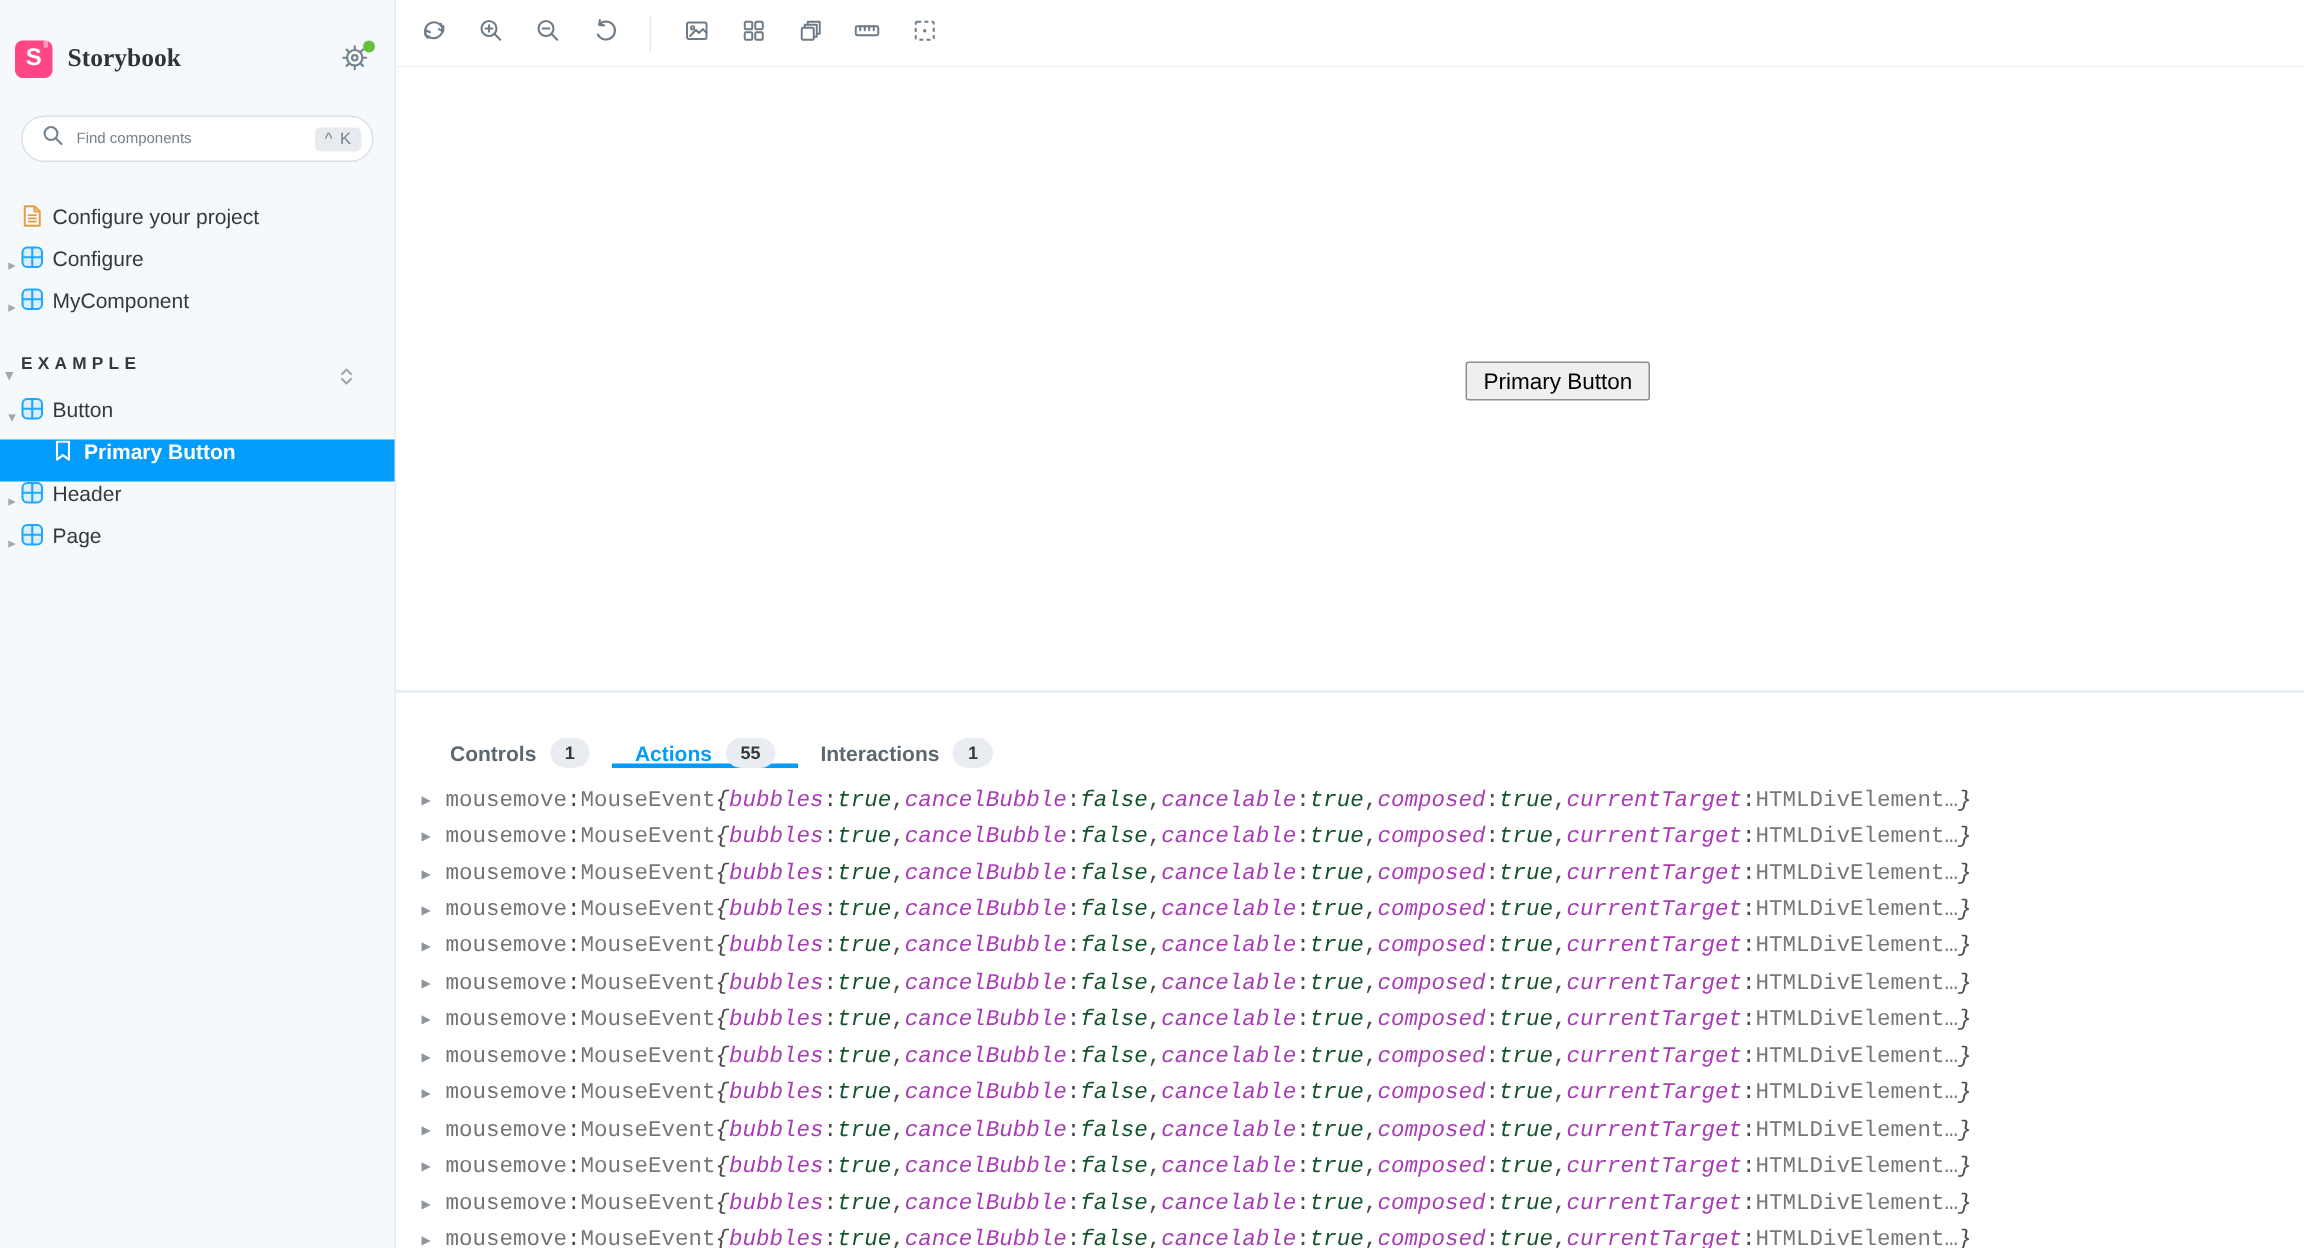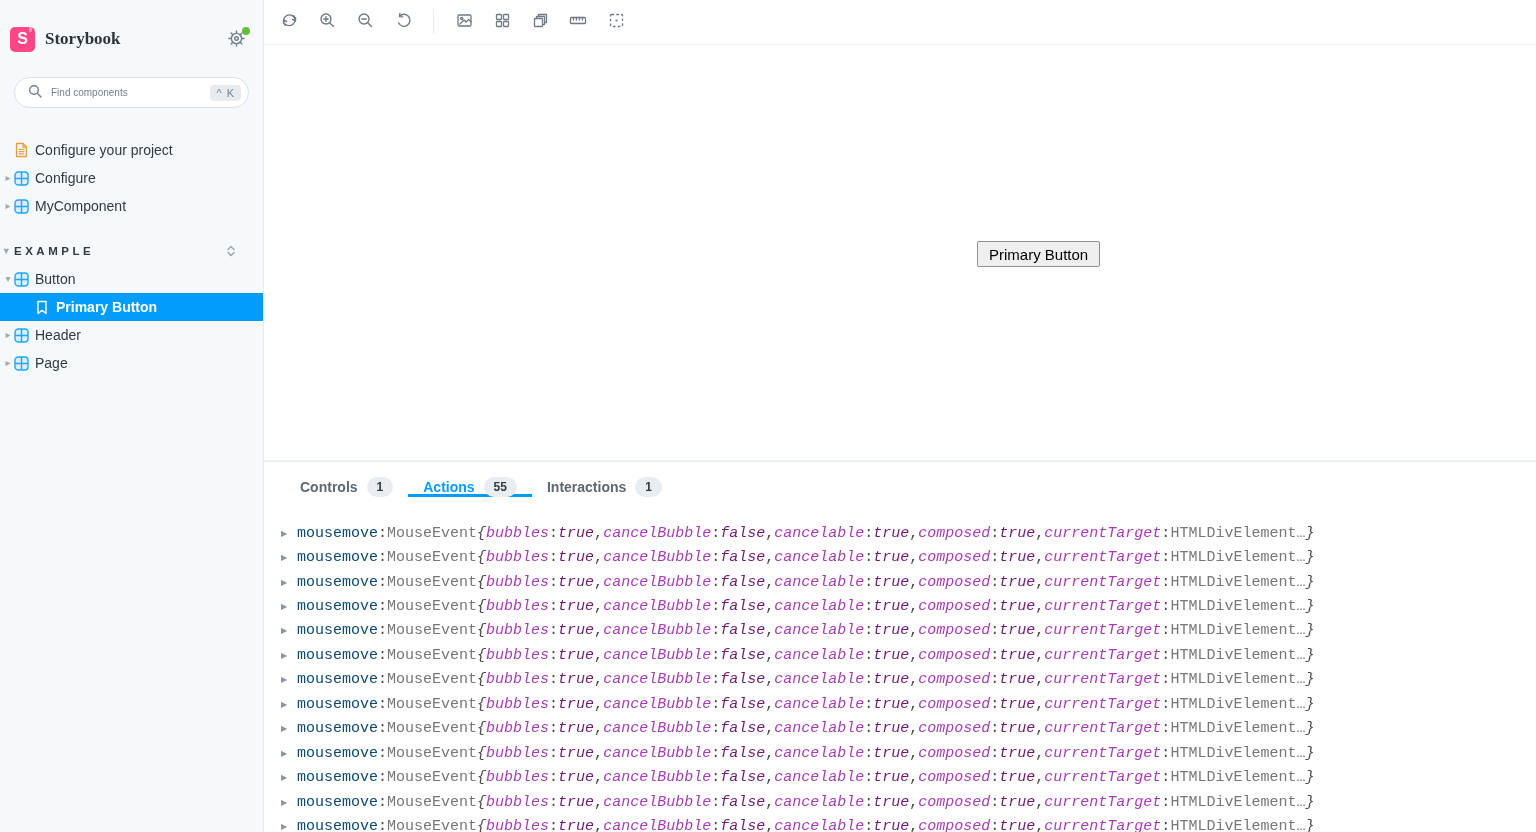--- a/index.html
+++ b/index.html
@@ -22,21 +22,21 @@
     border-radius:50%; background:#66BF3C; }
 
   .search-box { margin:25px 14px 0 14px; height:31px; background:#fff;
     border:1px solid #D9E0E8; border-radius:18px; display:flex; align-items:center;
     padding:0 7px 0 13px; cursor:text; }
   .search-placeholder { flex:1; margin-left:9px; font-size:10px; color:#73828C; }
   .search-key { background:#E7EBF0; border-radius:4px; padding:2px 6px; font-size:11px;
     color:#73828C; letter-spacing:1px; }
 
   .tree { margin-top:28px; }
-  .t-row { height:28px; display:flex; align-items:center; font-size:14px; color:#33393F;
+  .t-row { height:28px; display:flex; align-items:flex-start; font-size:14px; color:#33393F;
     cursor:pointer; white-space:nowrap; }
   .caret-slot { width:12px; text-align:center; color:#A0A8B0; font-size:10px;
     line-height:28px; margin-left:2px; }
   .t-icon { margin-right:6px; display:flex; }
   .t-row.section { margin-top:17px; font-size:11.5px; font-weight:bold; letter-spacing:3.5px;
     color:#33393F; position:relative; }
   .expander { position:absolute; right:26px; top:7px; }
   .t-row.story { padding-left:36px; }
   .t-row.selected { background:#029CFD; color:#fff; font-weight:bold; }
   .t-row.story .t-icon { margin-right:8px; }
@@ -51,37 +51,37 @@
 
   .canvas { flex:1; position:relative; background:#fff; }
   .story-button { position:absolute; left:713px; top:196px; height:26px;
     background:#EFEFEF; border:1px solid #8F8F8F; border-radius:2px;
     font-family:"Liberation Sans", sans-serif; font-size:15px; color:#000;
     padding:2px 11px; cursor:pointer; }
 
   
   .panel { height:372px; min-height:372px; border-top:2px solid #EAEFF4;
     display:flex; flex-direction:column; }
-  .tabbar { height:50px; min-height:50px; display:flex; align-items:center; padding-left:21px; }
+  .tabbar { height:50px; min-height:50px; display:flex; align-items:flex-end; padding-left:21px; }
   .tab { display:flex; align-items:center; gap:9px; padding:0 15px; background:none; border:none;
     font-family:"Liberation Sans", sans-serif; font-size:14px; font-weight:bold; color:#5C6870;
     cursor:pointer; }
   .tab.active { color:#029CFD; box-shadow:inset 0 -3px 0 #029CFD; }
   .badge { background:#E9EDF1; color:#33393F; border-radius:10px; padding:3px 10px;
     font-size:12px; font-weight:bold; }
 
   .log { flex:1; overflow:hidden; padding:9px 0 0 17px;
     font-family:"Liberation Mono", monospace; font-size:15px; }
   .log-row { height:24.45px; display:flex; align-items:center; white-space:nowrap; cursor:pointer; }
   .tri { font-size:8px; color:#8E959C; width:9px; margin-right:7px;
     font-family:"DejaVu Sans", sans-serif; }
-  .tk-name   { color:#0c4a6e; }
+  .tk-name   { color:#737373; }
   .tk-punct  { color:#4A4A4A; }
   .tk-key    { color:#A73CB5; font-style:italic; }
-  .tk-bool   { color:#701a75; font-style:italic; }
+  .tk-bool   { color:#14532d; font-style:italic; }
   .tk-object { color:#777777; }
   .tk-brace  { color:#4A4A4A; font-style:italic; }
 </style>
 </head>
 <body>
 
 <div class="app">
 
   <aside class="sidebar">
     <div class="brand-row">

